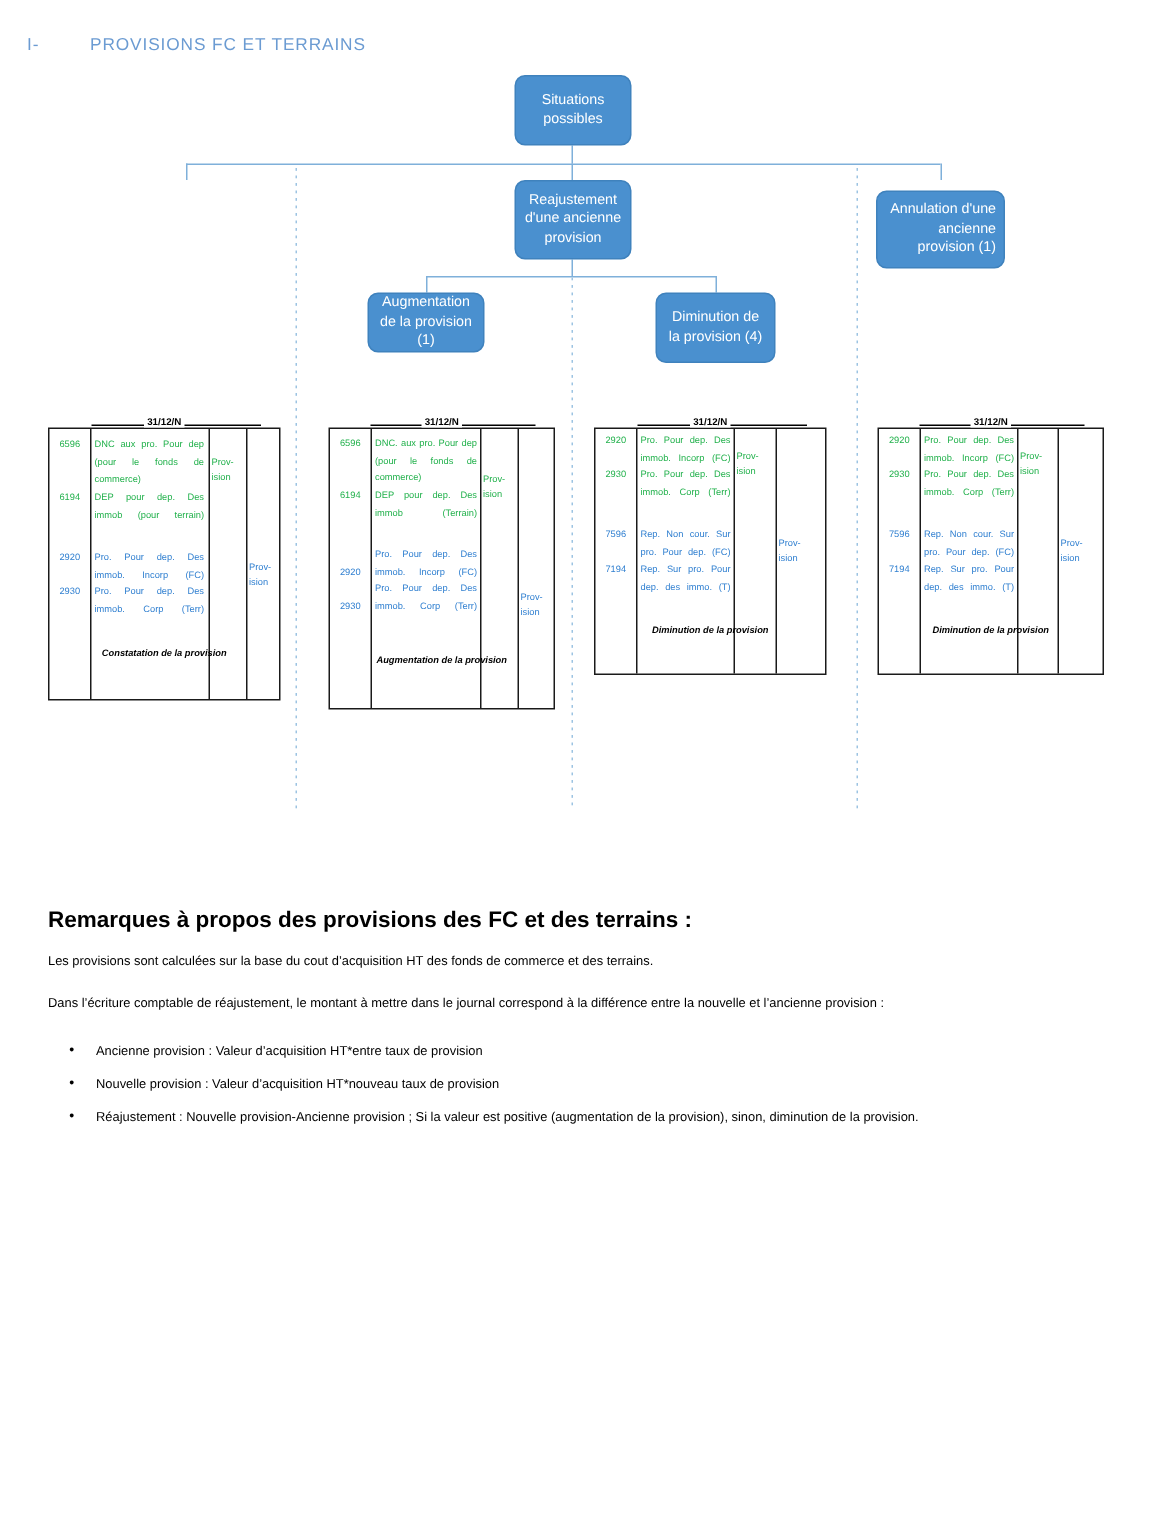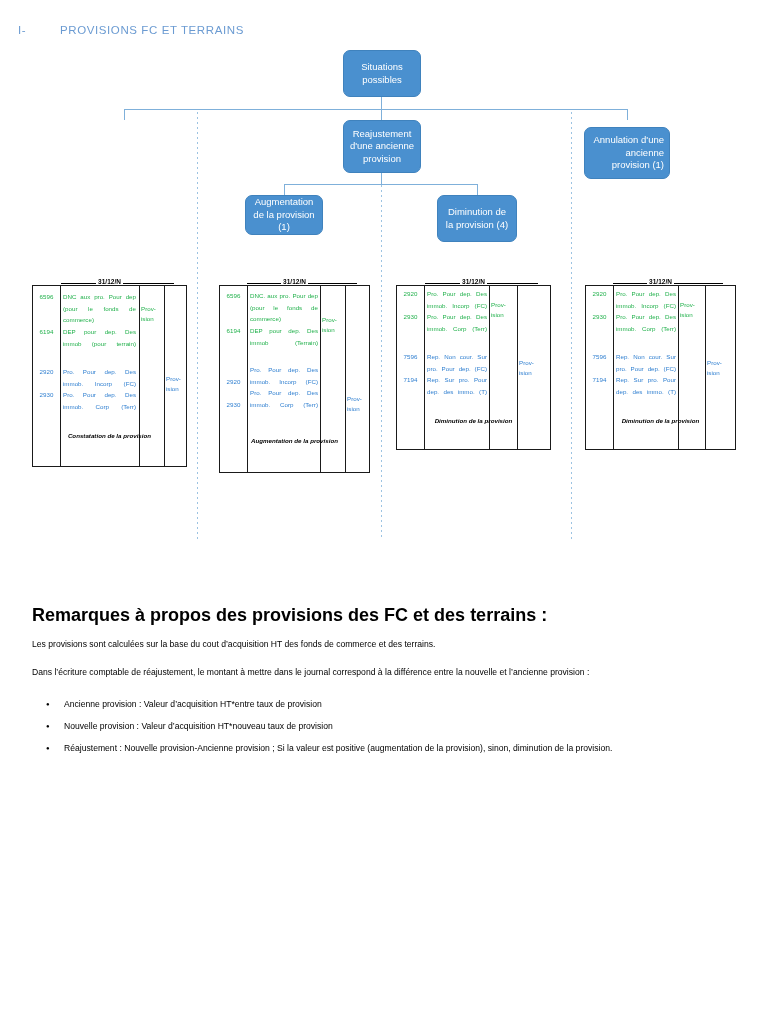--- a/index.html
+++ b/index.html
@@ -83,21 +83,21 @@
   .blue{color:#2f7fd0;}
   .amt{font-size:6.2px;line-height:10px;}
   .caption{
     position:absolute;text-align:center;width:100%;
     font-size:6.2px;line-height:10.5px;font-weight:bold;font-style:italic;color:#000;
   }
 
   
   .remarks{position:absolute;left:32px;top:605px;width:706px;}
   .rem-title{
-    font-size:18px;font-weight:bold;color:#000;margin:0 0 12px 0;
+    font-size:15px;font-weight:bold;color:#000;margin:0 0 12px 0;
     font-family:"Liberation Sans", sans-serif;
   }
   .rem-p{font-size:8.6px;line-height:12px;color:#000;margin:0 0 16px 0;}
   .bullets{margin:0;padding:0;list-style:none;}
   .bullets li{
     position:relative;padding-left:32px;font-size:8.6px;line-height:20px;color:#000;
     margin-bottom:2px;
   }
   .bullets li::before{
     content:"\25CF";position:absolute;left:14px;top:0;font-size:6px;line-height:20px;

